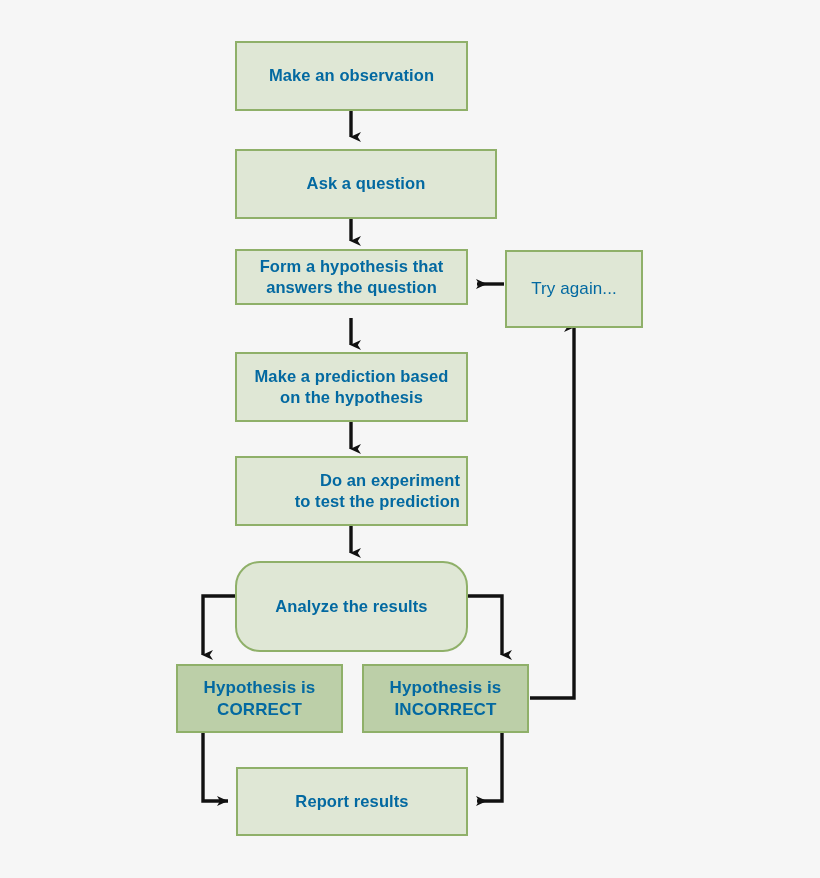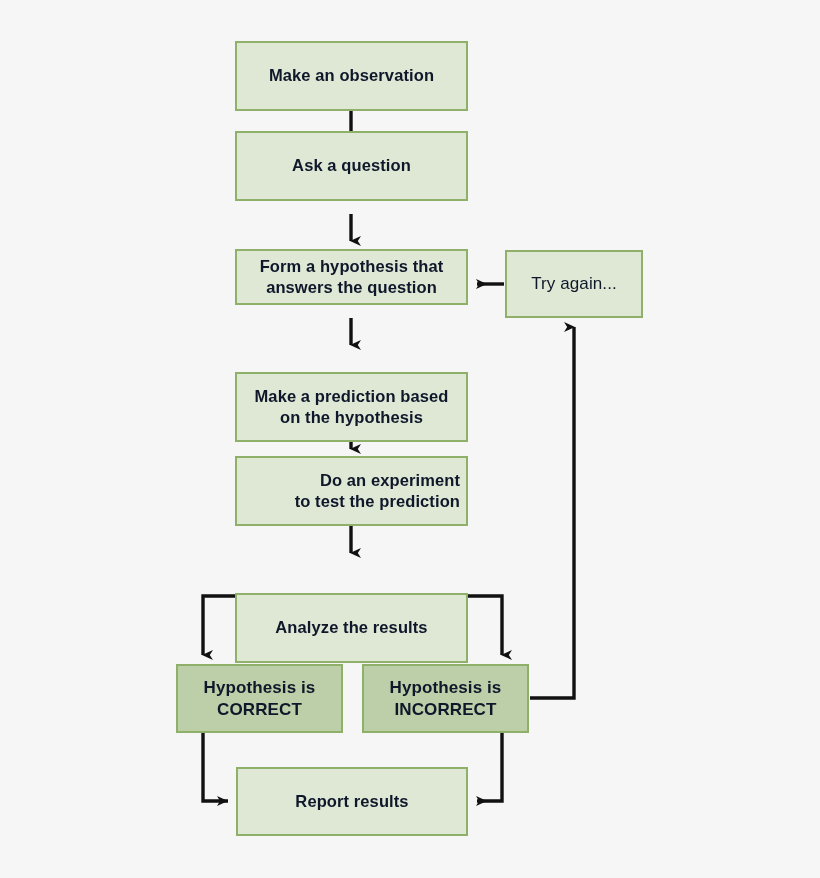--- a/index.html
+++ b/index.html
@@ -17,21 +17,21 @@
   }
   .node {
     position: absolute;
     box-sizing: border-box;
     border: 2px solid #8fb069;
     background: #dfe7d5;
     display: flex;
     align-items: center;
     justify-content: center;
     text-align: center;
-    color: #0f172a;
+    color: #0369a1;
     font-weight: bold;
     font-size: 16.5px;
     line-height: 1.28;
     letter-spacing: 0.1px;
     padding: 2px 6px;
   }
   .node.shaded {
     background: #bccfa8;
     font-weight: bold;
     font-size: 17px;
@@ -94,54 +94,54 @@
       <path d="M502,733 L502,801 L477,801" marker-end="url(#arrowLeft)"></path>
 
       <path d="M530,698 L574,698 L574,327" marker-end="url(#arrowUp)"></path>
     </g>
   </svg>
 
   <div class="node" style="left:235px; top:41px; width:233px; height:70px;">
     <span class="label">Make an observation</span>
   </div>
 
-  <div class="node" style="left:235px; top:131px; width:233px; height:70px;">
+  <div class="node" style="left:235px; top:149px; width:262px; height:70px;">
     <span class="label">Ask a question</span>
   </div>
 
   <div class="node" style="left:235px; top:249px; width:233px; height:56px;">
     <span class="label">Form a hypothesis that
 answers the question</span>
   </div>
 
-  <div class="node" style="left:235px; top:352px; width:233px; height:70px;margin-top:20px;">
+  <div class="node" style="left:235px; top:352px; width:233px; height:70px;">
     <span class="label">Make a prediction based
 on the hypothesis</span>
   </div>
 
   <div class="node" style="left:235px; top:456px; width:233px; height:70px;text-align:right;">
     <span class="label">Do an experiment
 to test the prediction</span>
   </div>
 
-  <div class="node" style="left:235px; top:593px; width:233px; height:70px;">
+  <div class="node" style="left:235px; top:561px; width:233px; height:91px;border-radius:25px;">
     <span class="label">Analyze the results</span>
   </div>
 
   <div class="node shaded" style="left:176px; top:664px; width:167px; height:69px;">
     <span class="label">Hypothesis is
 CORRECT</span>
   </div>
 
   <div class="node shaded" style="left:362px; top:664px; width:167px; height:69px;">
     <span class="label">Hypothesis is
 INCORRECT</span>
   </div>
 
   <div class="node" style="left:236px; top:767px; width:232px; height:69px;justify-content:center;">
     <span class="label">Report results</span>
   </div>
 
-  <div class="node" style="left:505px; top:250px; width:138px; height:68px; font-weight:normal; font-size:17px;">
+  <div class="node" style="left:505px; top:250px; width:138px; height:78px; font-weight:normal; font-size:17px;">
     <span class="label">Try again...</span>
   </div>
 
 </div>
 
 </body></html>

